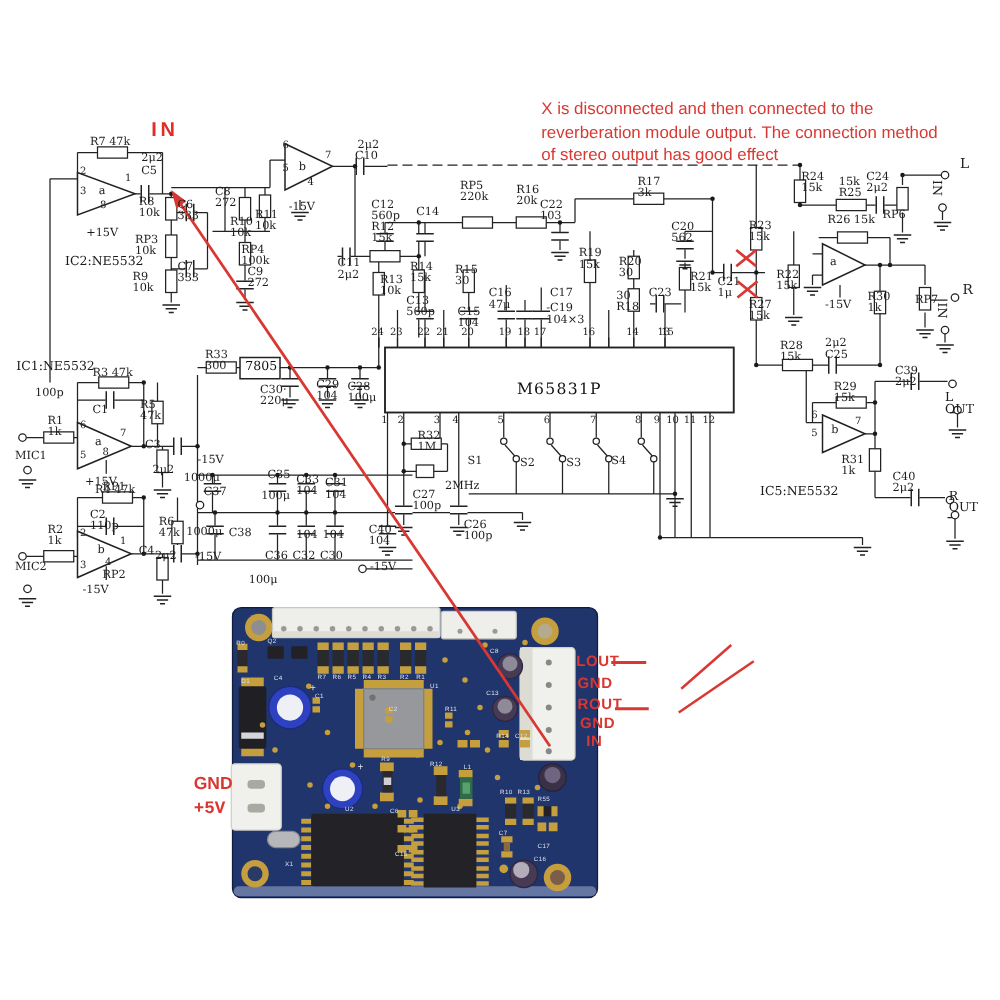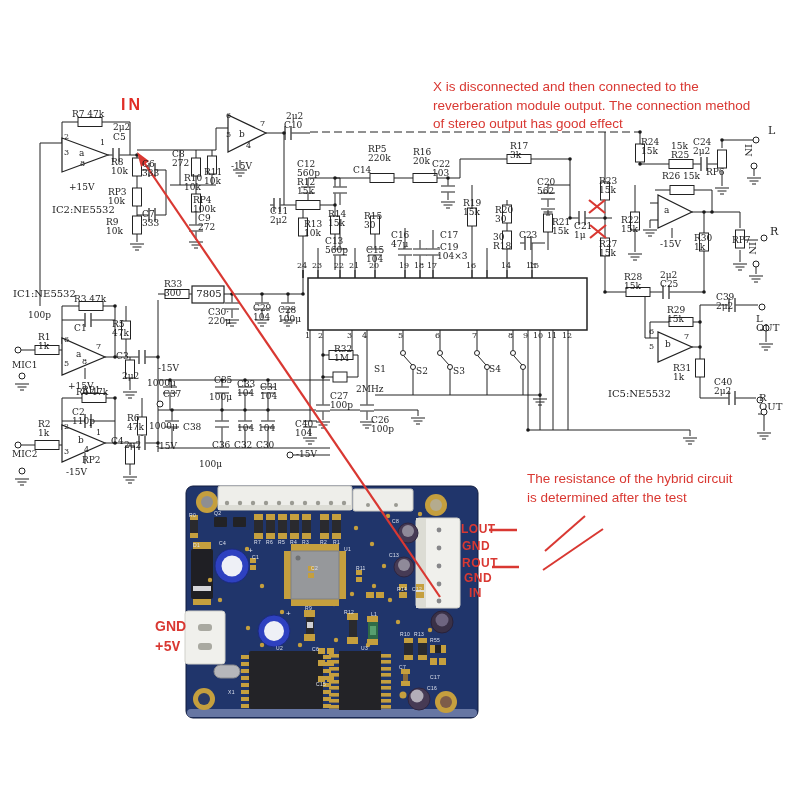--- a/index.html
+++ b/index.html
@@ -507,30 +507,27 @@
     <path stroke-width="2.2" d="M590 225 L606 238 M606 225 L590 238"></path>
     <line x1="545" y1="551" x2="585" y2="516" stroke-width="2"></line>
     <line x1="543" y1="570" x2="603" y2="529" stroke-width="2"></line>
     <line x1="489" y1="530" x2="517" y2="530" stroke-width="2.5"></line>
     <line x1="492" y1="567" x2="519" y2="567" stroke-width="2.5"></line>
   </g>
 </svg>
 
 <div id="in-label">IN</div>
 
+<div class="icname" style="top:303px;font-size:12.5px;letter-spacing:1px;">M65831P</div>
 <div class="regname">7805</div>
 
 <div class="note" style="left:433px;top:78px;width:370px;">
   <div>X is disconnected and then connected to the</div>
   <div>reverberation module output. The connection method</div>
   <div>of stereo output has good effect</div>
-</div>
-<div class="note" style="left:527px;top:470px;width:260px;">
-  <div>The resistance of the hybrid circuit</div>
-  <div>is determined after the test</div>
 </div>
 
 <div class="pin-label" style="left:461px;top:522px;">LOUT</div>
 <div class="pin-label" style="left:462px;top:539px;">GND</div>
 <div class="pin-label" style="left:462px;top:556px;">ROUT</div>
 <div class="pin-label" style="left:464px;top:571px;">GND</div>
 <div class="pin-label" style="left:469px;top:586px;">IN</div>
 
 <div class="pwr-label" style="left:155px;top:618px;">GND</div>
 <div class="pwr-label" style="left:155px;top:639px;font-family:Liberation Mono, monospace;">+5V</div>
@@ -568,21 +565,21 @@
     <div class="lbl" style="left: 226px; top: 112px; font-size: 8px;">6</div>
     <div class="lbl" style="left: 226px; top: 131px; font-size: 8px;">5</div>
     <div class="lbl" style="left: 239px; top: 130px;">b</div>
     <div class="lbl" style="left: 260px; top: 120px; font-size: 8px;">7</div>
     <div class="lbl" style="left: 246px; top: 142px; font-size: 8px;">4</div>
     <div class="lbl" style="left: 231px; top: 162px;">-15V</div>
     <div class="lbl" style="left: 286px; top: 112px;">2μ2</div>
     <div class="lbl" style="left: 284px; top: 121px;">C10</div>
     <div class="lbl" style="left: 297px; top: 160px;">C12
 560p</div>
-    <div class="lbl" style="left: 333px; top: 166px; margin-left: 20px;">C14</div>
+    <div class="lbl" style="left: 333px; top: 166px;">C14</div>
     <div class="lbl" style="left: 368px; top: 145px;">RP5
 220k</div>
     <div class="lbl" style="left: 413px; top: 148px;">R16
 20k</div>
     <div class="lbl" style="left: 432px; top: 160px;">C22
 103</div>
     <div class="lbl" style="left: 510px; top: 142px;">R17
 3k</div>
     <div class="lbl" style="left: 297px; top: 178px;">R12
 15k</div>

